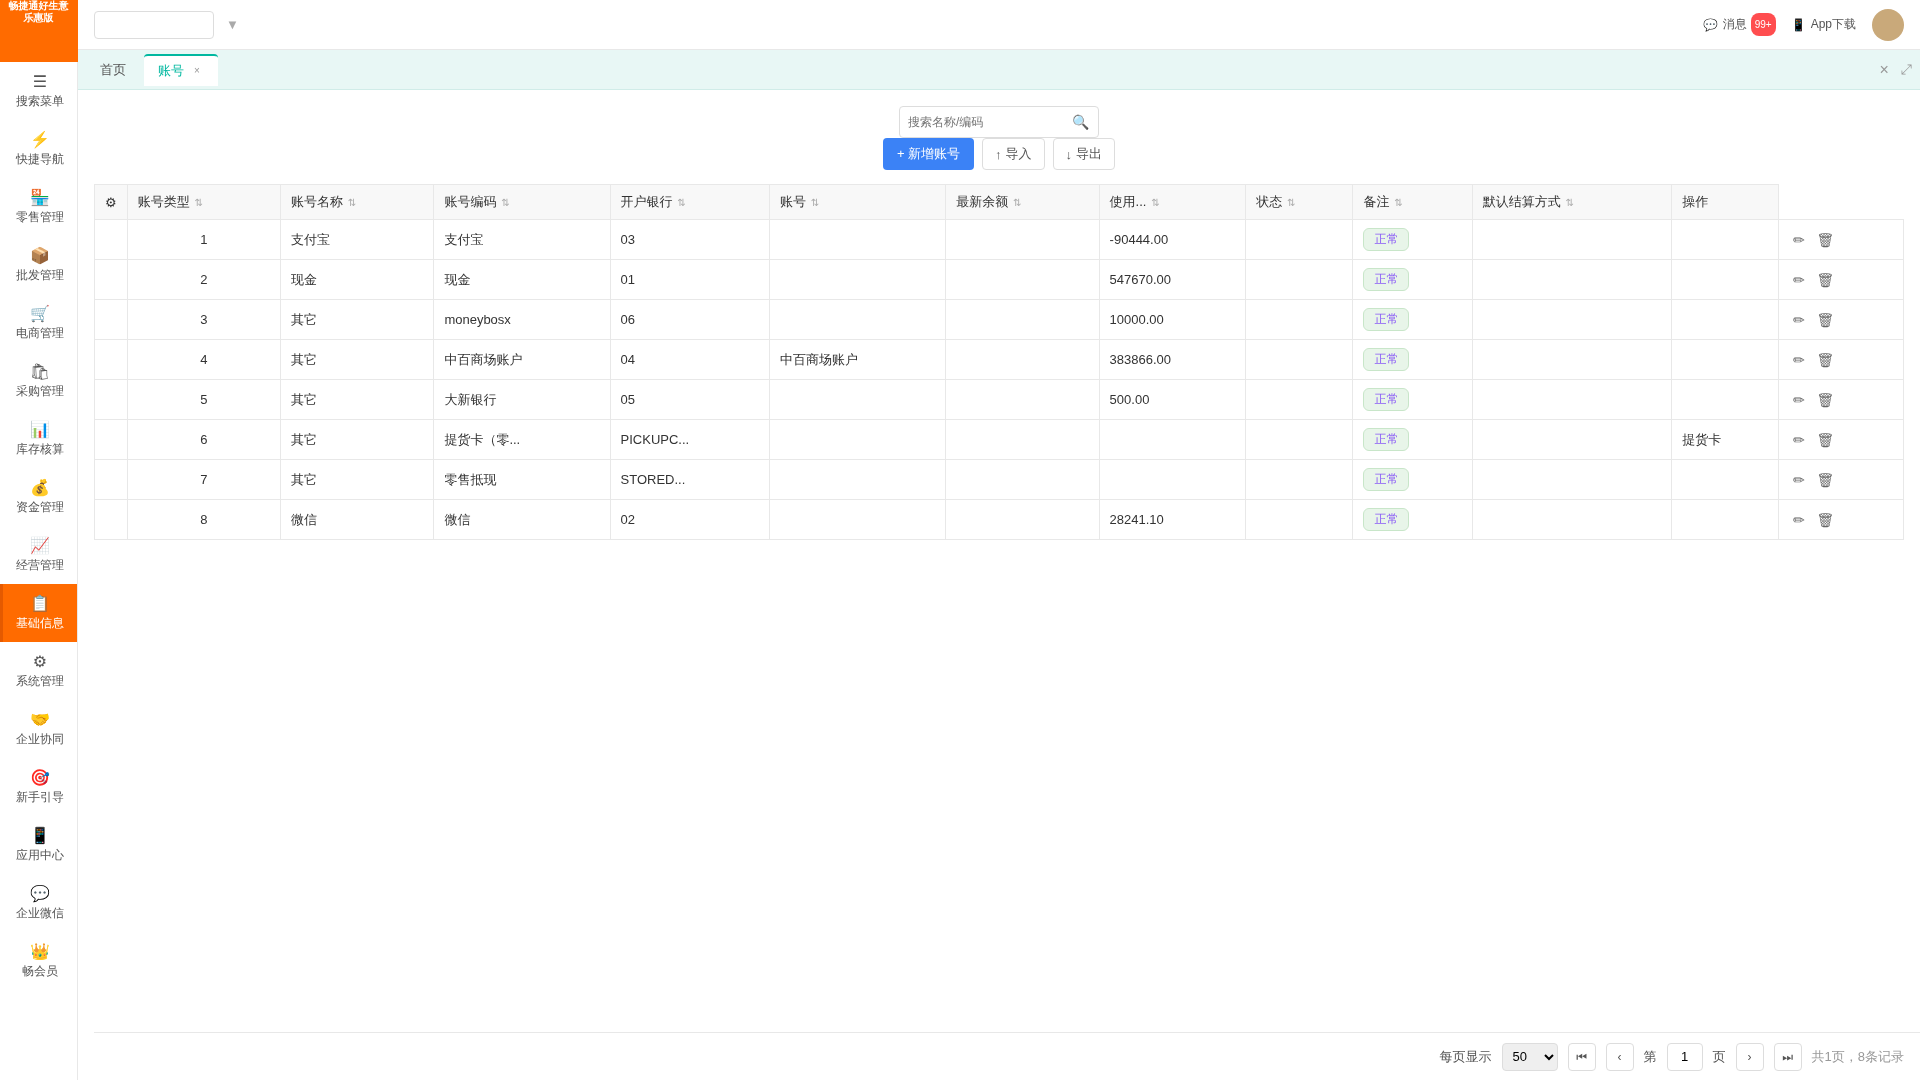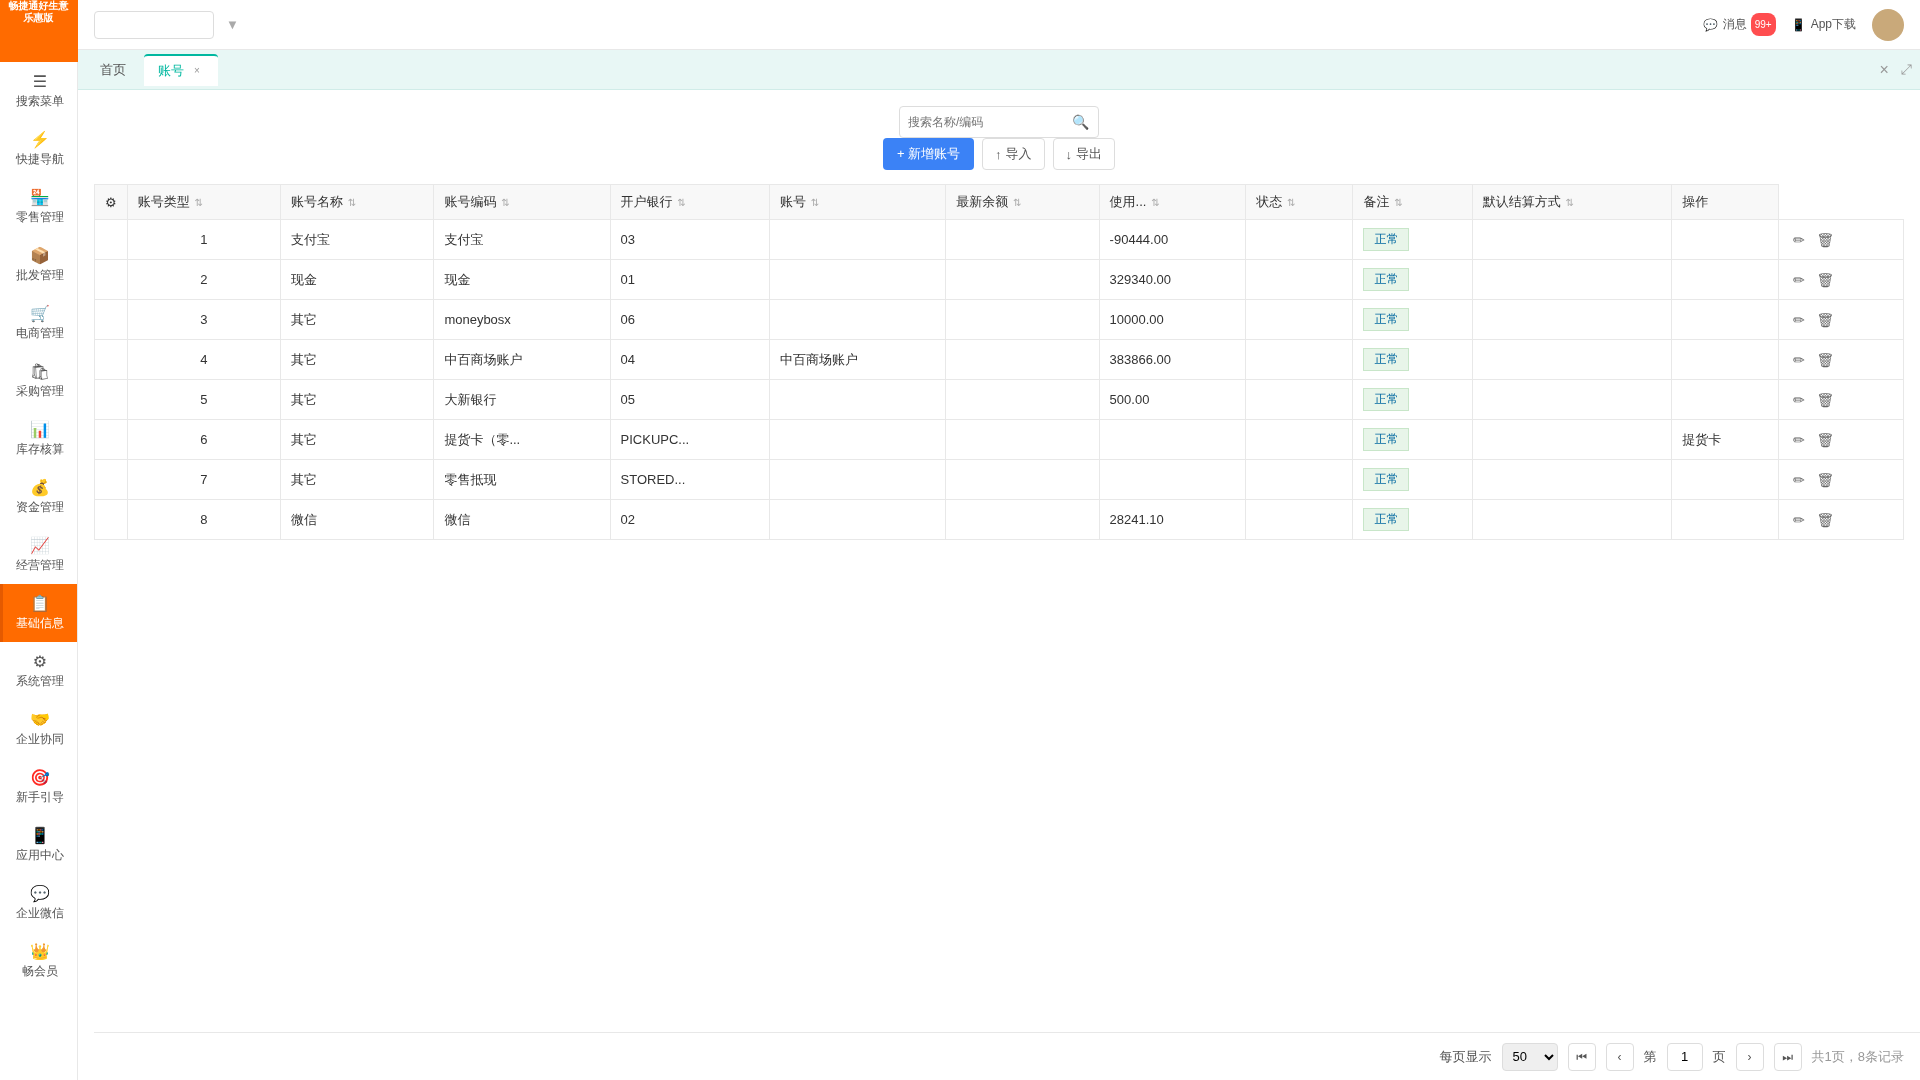--- a/index.html
+++ b/index.html
@@ -222,24 +222,24 @@
     .data-table th .sort-arrows { color: #aaa; font-size: 10px; margin-left: 2px; }
     .data-table td {
       border: 1px solid #e8e8e8;
       padding: 8px 10px;
       color: #333;
       white-space: nowrap;
     }
     .status-badge {
       display: inline-block;
       padding: 2px 10px;
-      border-radius: 0;
+      border-radius: 6px;
       font-size: 12px;
       background: #e8f5e9;
-      color: #0369a1;
+      color: #8b5cf6;
       border: 1px solid #c8e6c9;
     }
     .action-btn {
       background: transparent;
       border: none;
       cursor: pointer;
       padding: 2px 4px;
       color: #666;
       font-size: 14px;
     }
@@ -463,21 +463,21 @@
     </td>
           </tr>
           <tr>
             <td class="settings-col"></td>
             <td class="row-num">2</td>
             <td>现金</td>
             <td>现金</td>
             <td>01</td>
             <td></td>
             <td></td>
-            <td>329340.00</td>
+            <td>547670.00</td>
             <td></td>
             <td><span class="status-badge">正常</span></td>
             <td></td>
             <td></td>
             <td>
       <button class="action-btn" title="编辑">✏</button>
       <button class="action-btn" title="删除">🗑</button>
     </td>
           </tr>
           <tr>

